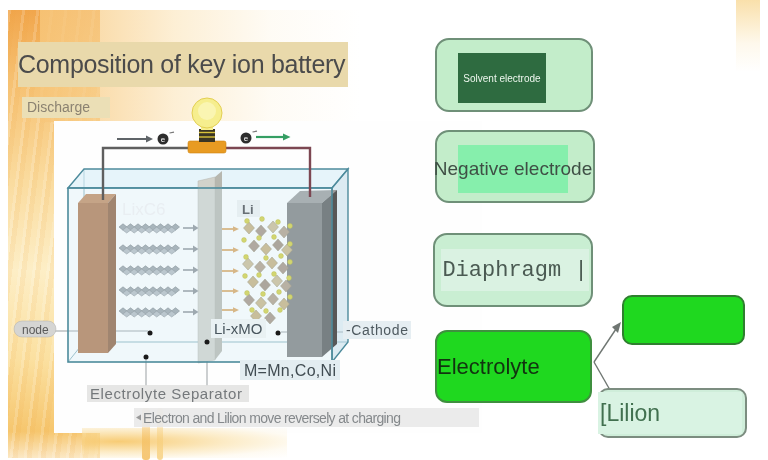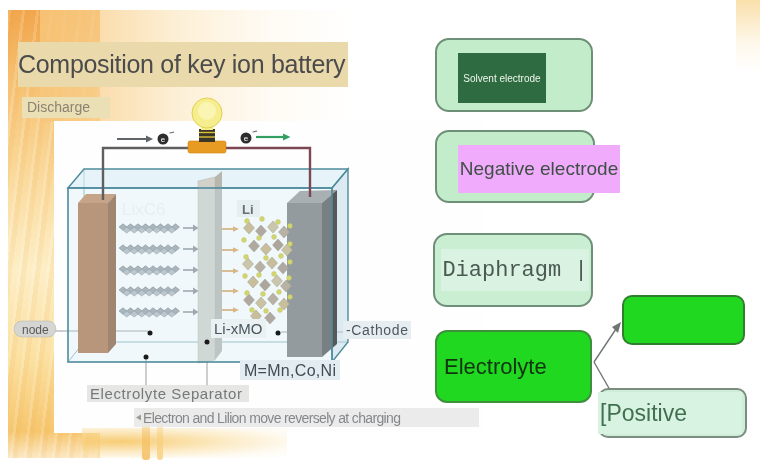--- a/index.html
+++ b/index.html
@@ -53,27 +53,27 @@
   .inner-dark{
     position:absolute;left:21px;top:13px;width:88px;height:50px;background:#2e6b40;
     display:flex;align-items:center;justify-content:center;
   }
   .inner-dark span{color:#eef7ee;font-size:10px;white-space:nowrap;}
   .inner-light{
     position:absolute;display:flex;align-items:center;justify-content:center;white-space:nowrap;
   }
   #box-positive{left:435px;top:38px;width:158px;height:74px;}
   #box-negative{left:435px;top:130px;width:160px;height:73px;}
-  #box-negative .inner-light{left:21px;top:13px;width:162px;height:48px;background:#f0abfc;color:#3f4f45;font-size:19px;}
+  #box-negative .inner-light{left:21px;top:13px;width:110px;height:48px;background:#86efac;color:#3f4f45;font-size:19px;}
   #box-diaphragm{left:433px;top:233px;width:160px;height:74px;background:#c9eed2;}
   #box-diaphragm .inner-light{left:6px;top:14px;width:148px;height:42px;background:#daf2e2;color:#4a5a52;font-size:22px;font-family:Liberation Mono, monospace;}
   #box-electrolyte{
     position:absolute;left:435px;top:330px;width:157px;height:73px;box-sizing:border-box;
     background:#1fd81f;border:2px solid #3f8f3f;border-radius:12px;
-    display:flex;align-items:center;padding-left:7px;
+    display:flex;align-items:center;padding-left:0;
     color:#123310;font-size:22px;
   }
   #box-green-empty{
     position:absolute;left:622px;top:295px;width:123px;height:50px;box-sizing:border-box;
     background:#1fd81f;border:2px solid #2f7f2f;border-radius:10px;
   }
   #box-solvent{
     position:absolute;left:598px;top:388px;width:149px;height:50px;box-sizing:border-box;
     background:#cfeeda;border:2px solid #7c8d80;border-radius:10px;
   }
@@ -313,14 +313,14 @@
   <div class="inner-light">Diaphragm |</div>
 </div>
 
 <div id="box-electrolyte">
   <span>Electrolyte</span>
 </div>
 
 <div id="box-green-empty"></div>
 
 <div id="box-solvent">
-  <div class="inner-light">[Positive</div>
+  <div class="inner-light">[Lilion</div>
 </div>
 
 </body></html>

